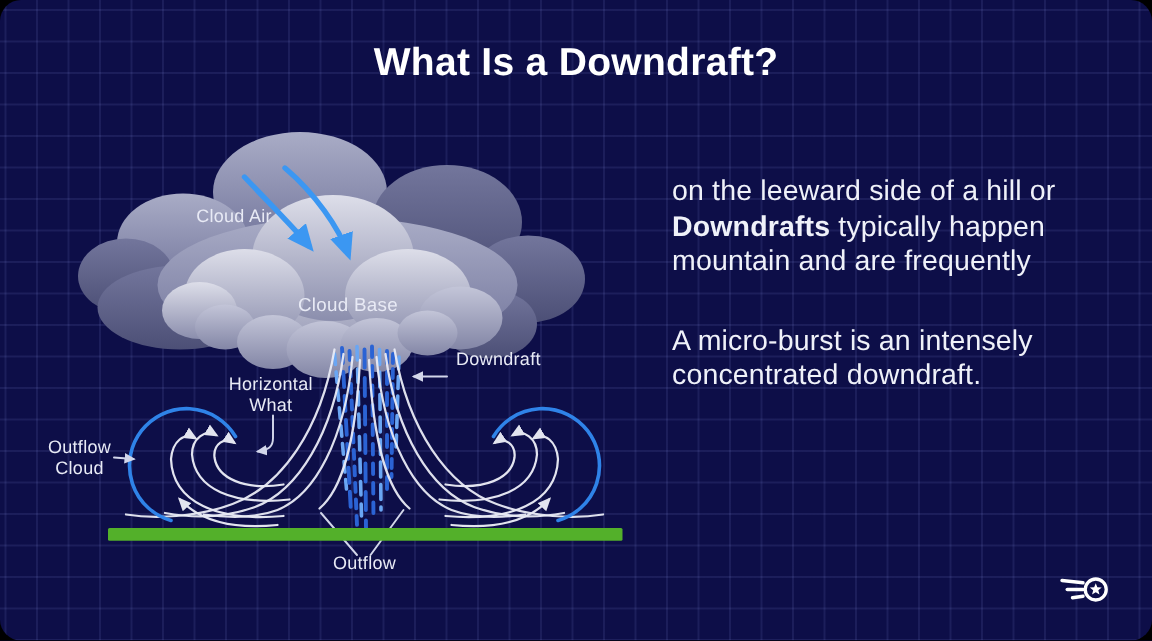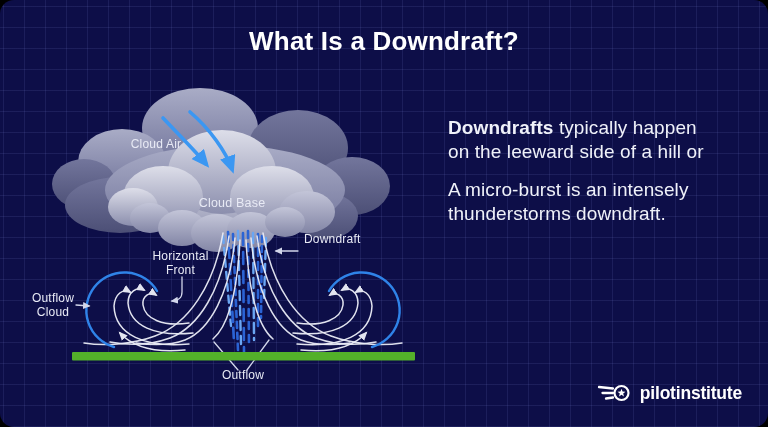--- a/index.html
+++ b/index.html
@@ -36,21 +36,21 @@
   .dlabel{
     position:absolute;color:#e8eaf5;font-size:12px;line-height:1.18;
     text-align:center;letter-spacing:0.2px;
   }
   .desc{
     position:absolute;left:448px;top:116px;color:#eff1f9;
     font-size:19px;line-height:23.5px;letter-spacing:0.1px;
   }
   .desc .line{white-space:nowrap;}
   .desc .b{font-weight:700;}
-  .desc .p2{margin-top:15px;}
+  .desc .p2{margin-top:29px;}
   .brand{
     position:absolute;right:26px;top:382px;display:flex;align-items:center;gap:7px;
     color:#ffffff;
   }
   .brand .brand-text{font-size:17.5px;font-weight:700;letter-spacing:-0.2px;}
   .wing{fill:none;stroke:#fff;stroke-width:2.3;stroke-linecap:round;}
   .ring{fill:none;stroke:#fff;stroke-width:2.2;}
 </style>
 </head>
 <body>
@@ -156,46 +156,46 @@
   </svg>
 
   <div class="dlabel" style="left:127px;top:137px;width:58px;">
     <span>Cloud Air</span>
   </div>
   <div class="dlabel" style="left:196px;top:196px;width:72px;font-size:12.5px;">
     <span>Cloud Base</span>
   </div>
   <div class="dlabel" style="left:143px;top:249px;width:75px;">
     <div>Horizontal</div>
-    <div>Front</div>
+    <div>What</div>
   </div>
   <div class="dlabel" style="left:304px;top:232px;width:70px;text-align:left;">
     <span>Downdraft</span>
   </div>
   <div class="dlabel" style="left:22px;top:291px;width:62px;">
     <div>Outflow</div>
     <div>Cloud</div>
   </div>
   <div class="dlabel" style="left:211px;top:368px;width:64px;">
     <span>Outflow</span>
   </div>
 
   <div class="desc">
+    <div class="line">on the leeward side of a hill or</div>
     <div class="line"><span class="b">Downdrafts</span><span> typically happen</span></div>
-    <div class="line">on the leeward side of a hill or</div>
+    <div class="line">mountain and are frequently</div>
     <div class="p2">
       <div class="line">A micro-burst is an intensely</div>
-      <div class="line">thunderstorms downdraft.</div>
+      <div class="line">concentrated downdraft.</div>
     </div>
   </div>
 
   <div class="brand">
     <svg width="36" height="22" viewBox="0 0 36 22">
       <path class="wing" d="M2,5 L16,6.5"></path>
       <path class="wing" d="M5.5,11 L16,11"></path>
       <path class="wing" d="M9,16.5 L16,15.5"></path>
       <circle class="ring" cx="24.5" cy="11" r="7"></circle>
       <polygon fill="#fff" points="24.5,6.8 25.56,9.54 28.49,9.7 26.21,11.56 26.97,14.4 24.5,12.8 22.03,14.4 22.79,11.56 20.51,9.7 23.44,9.54"></polygon>
     </svg>
-    <span class="brand-text">pilotinstitute</span>
   </div>
 
 </div>
 
 </body></html>

